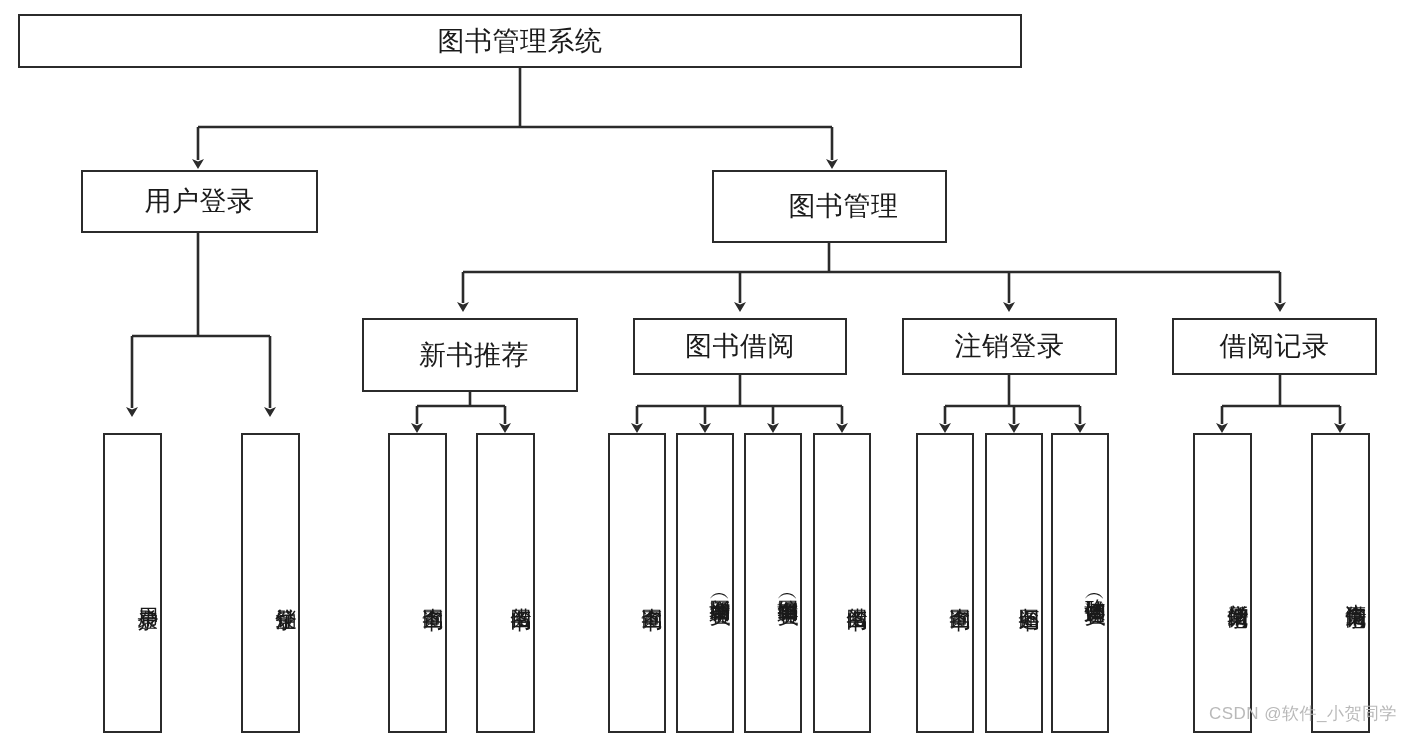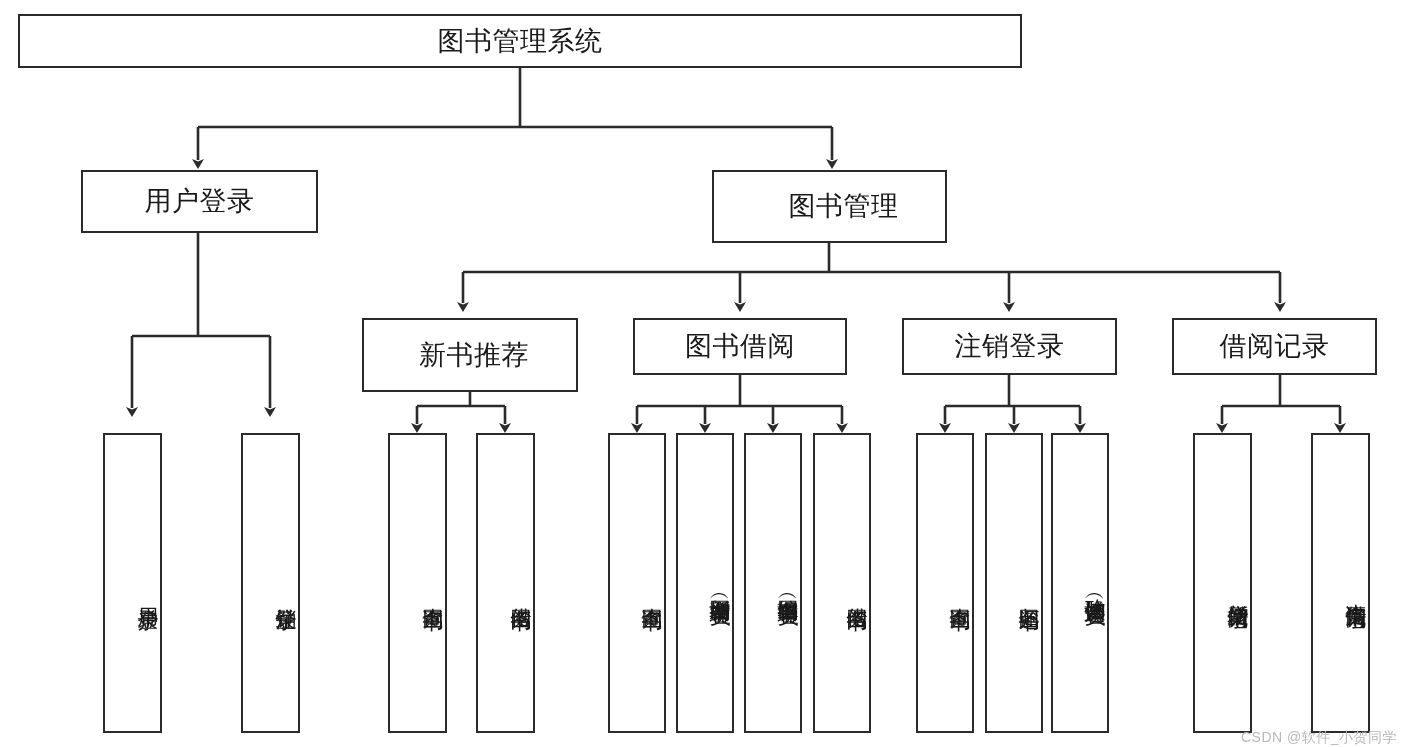--- a/index.html
+++ b/index.html
@@ -53,22 +53,22 @@
     line-height: 1.12;
     white-space: pre;
   }
   .node.vert .label {
     writing-mode: vertical-rl;
     text-orientation: upright;
   }
   #watermark {
     position: absolute;
     right: 8px;
-    bottom: 0;
-    font-size: 14px;
+    bottom: 22px;
+    font-size: 17px;
     color: #b9b9b9;
     letter-spacing: 0.5px;
     white-space: nowrap;
     user-select: none;
     margin-top: 24px;
   }
 </style>
 </head>
 <body>
 

